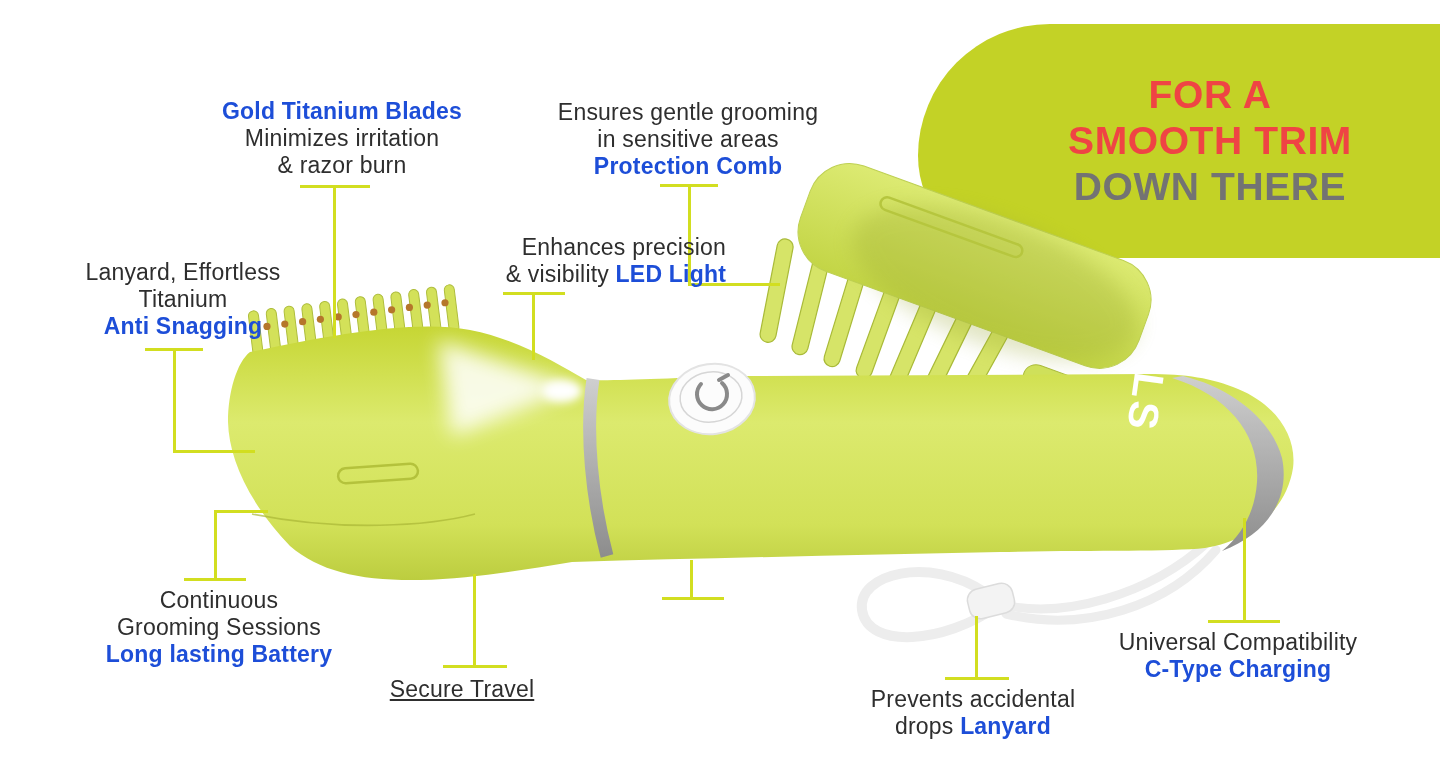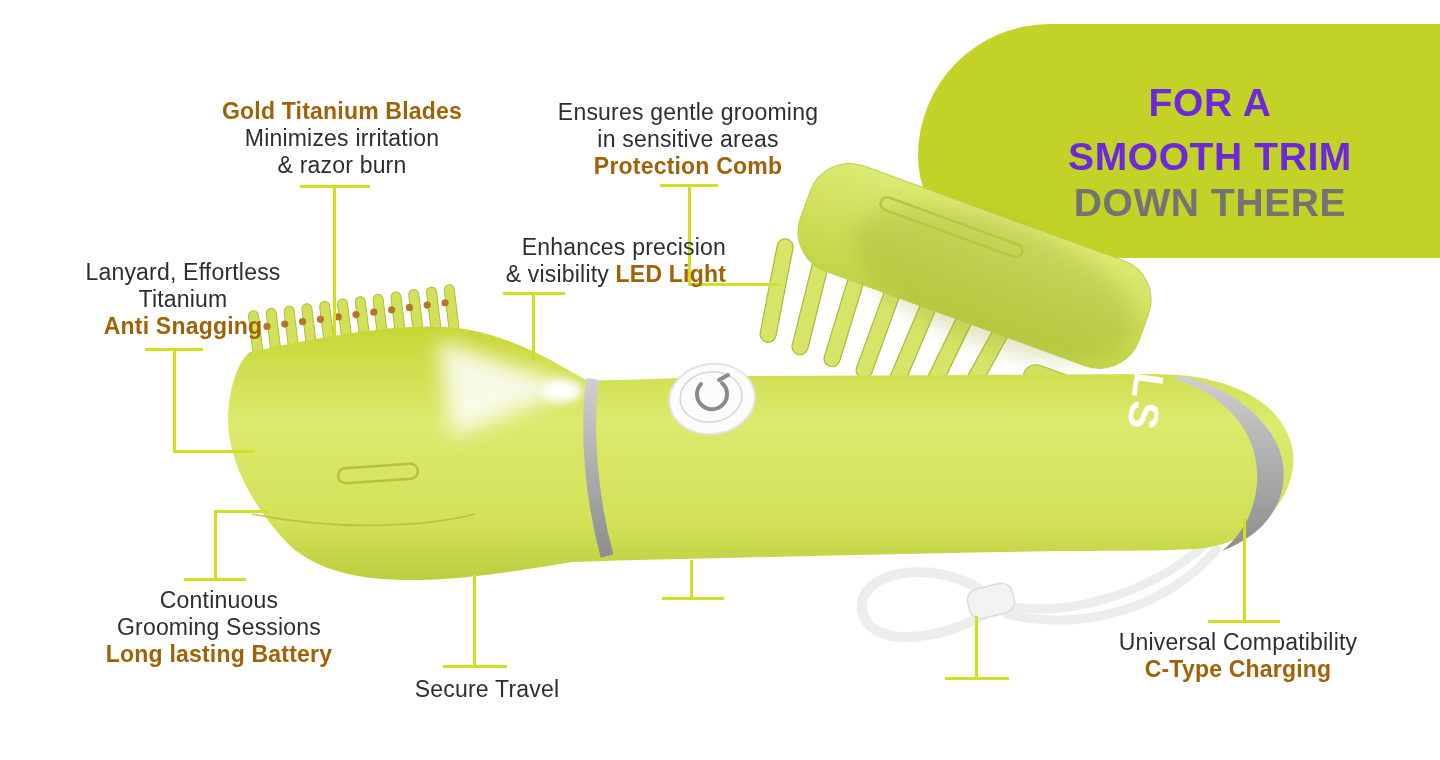--- a/index.html
+++ b/index.html
@@ -4,24 +4,24 @@
 <style>
   html,body{margin:0;padding:0;background:#ffffff;}
   .stage{position:relative;width:1440px;height:760px;background:#ffffff;overflow:hidden;
          font-family:"Liberation Sans",sans-serif;}
   .blob{position:absolute;left:918px;top:24px;width:680px;height:234px;
         border-radius:200px 0 0 155px;z-index:1;}
   #product{position:absolute;left:0;top:0;z-index:2;}
   .connector{position:absolute;z-index:3;}
   .callout{position:absolute;width:380px;text-align:center;z-index:4;
            font-size:23px;line-height:27px;color:#2e2e2e;letter-spacing:0.2px;}
-  .callout .b{font-weight:700;color:#a16207;}
+  .callout .b{font-weight:700;color:#1d4ed8;}
   .headline{position:absolute;left:985px;top:72px;width:450px;text-align:center;z-index:4;
             font-weight:800;font-size:39px;line-height:46px;letter-spacing:0.6px;}
-  .headline-line.light{color:#6d28d9;margin-top:8px;}
+  .headline-line.light{color:#ef4444;}
   .headline-line.dark{color:#737373;}
 </style>
 </head>
 <body>
 
 <div class="stage" id="stage">
 
   <div class="blob" id="blob" style="background: rgb(195, 210, 38);"></div>
 
   <svg id="product" width="1440" height="760" viewBox="0 0 1440 760" aria-hidden="true">
@@ -183,20 +183,24 @@
     <div class="callout" style="left: -7px; top: 259px;">
       <div class="callout-line"><span>Lanyard, Effortless</span></div>
       <div class="callout-line"><span>Titanium</span></div>
       <div class="callout-line"><span class="b">Anti Snagging</span></div>
     </div>
     <div class="callout" style="left: 29px; top: 587px;">
       <div class="callout-line"><span>Continuous</span></div>
       <div class="callout-line"><span>Grooming Sessions</span></div>
       <div class="callout-line"><span class="b">Long lasting Battery</span></div>
     </div>
-    <div class="callout" style="left: 297px; top: 676px;">
+    <div class="callout" style="left: 272px; top: 676px; text-decoration: underline;">
       <div class="callout-line"><span>Secure Travel</span></div>
+    </div>
+    <div class="callout" style="left: 783px; top: 686px;">
+      <div class="callout-line"><span>Prevents accidental</span></div>
+      <div class="callout-line"><span>drops </span><span class="b">Lanyard</span></div>
     </div>
     <div class="callout" style="left: 1048px; top: 629px;">
       <div class="callout-line"><span>Universal Compatibility</span></div>
       <div class="callout-line"><span class="b">C-Type Charging</span></div>
     </div>
   </div>
 
 </body></html>

